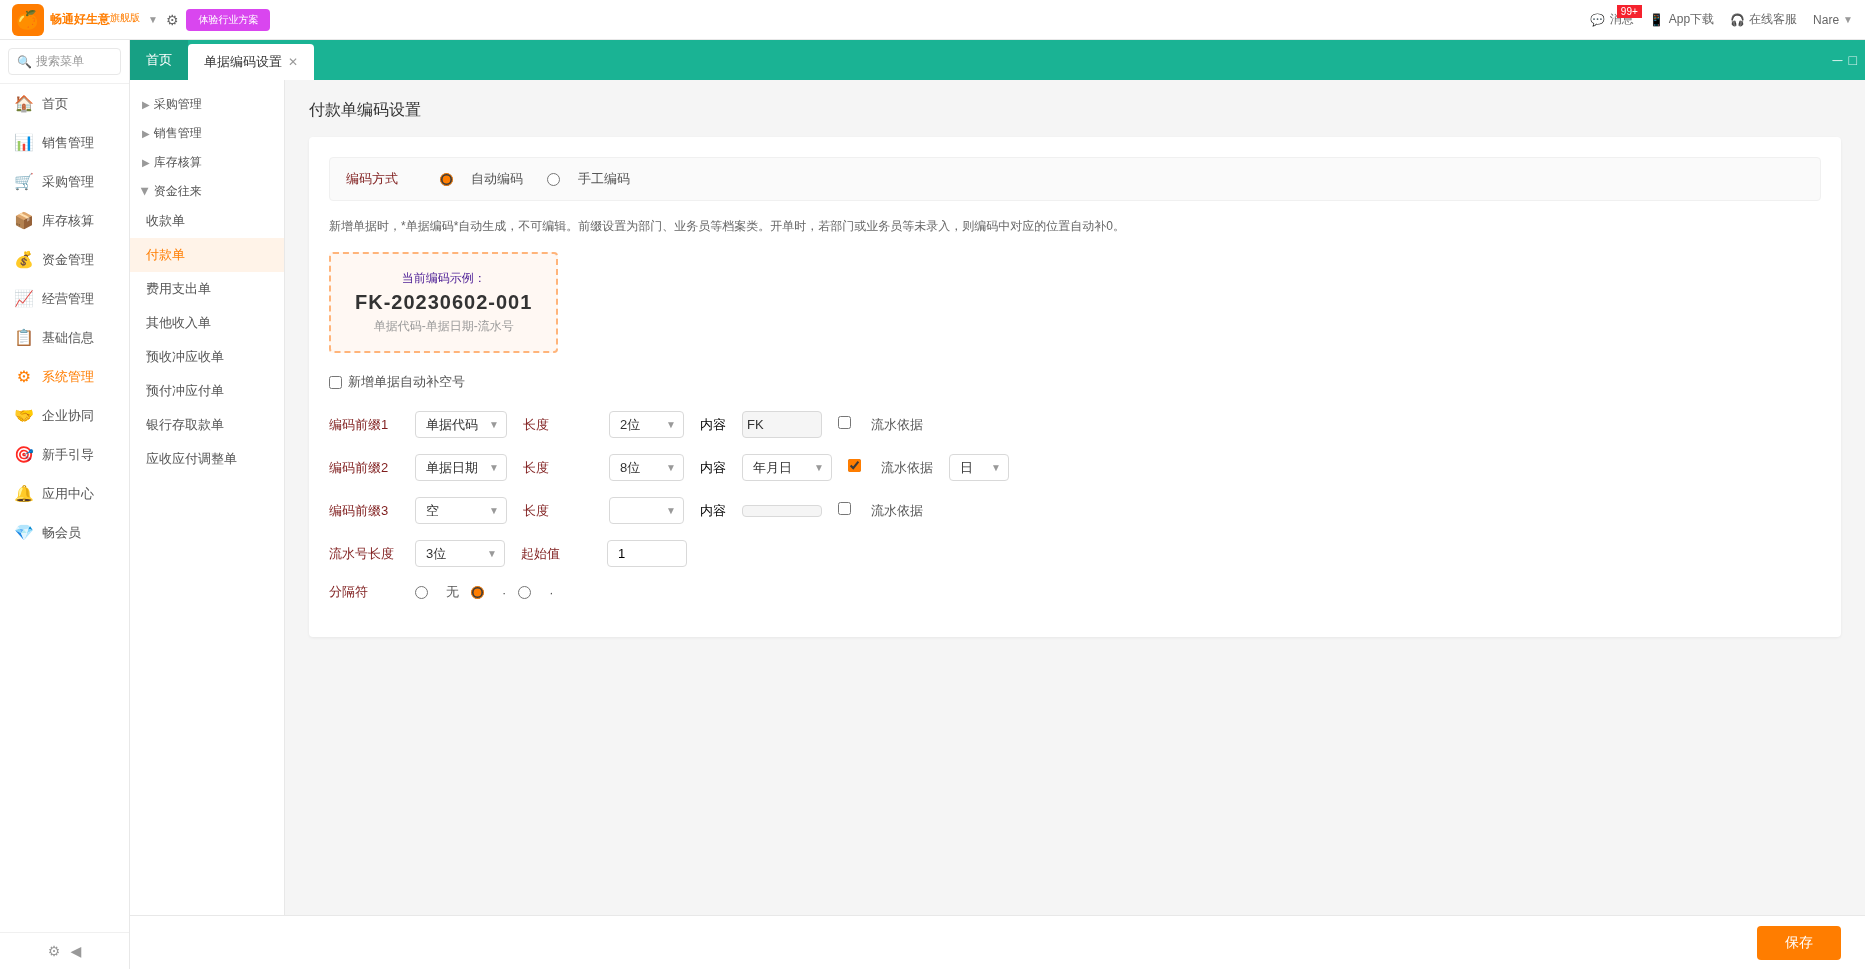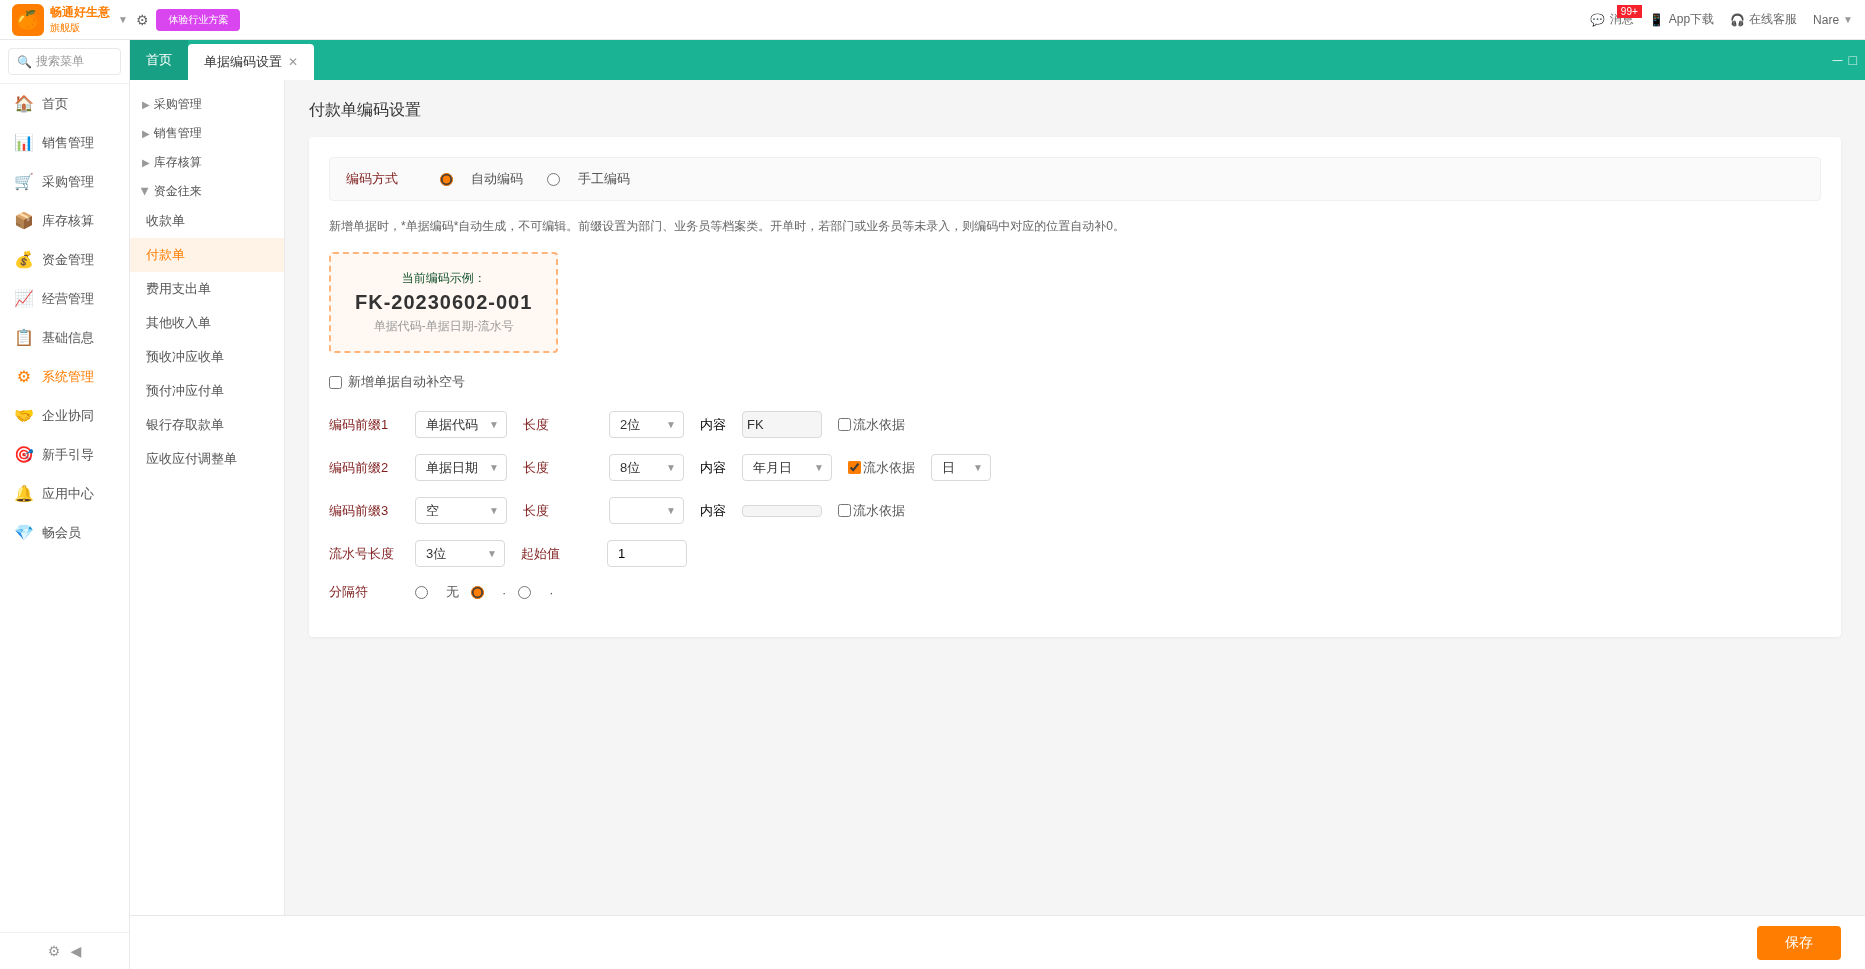--- a/index.html
+++ b/index.html
@@ -14,21 +14,21 @@
       align-items: center;
       padding: 0 12px;
       gap: 10px;
       position: fixed;
       top: 0; left: 0; right: 0;
       z-index: 100;
     }
     .top-bar-left { display: flex; align-items: center; gap: 8px; flex: 1; }
     .top-bar-brand { display: flex; align-items: center; gap: 6px; }
     .brand-icon { width: 32px; height: 32px; background: #ff7d00; border-radius: 6px; display: flex; align-items: center; justify-content: center; color: white; font-size: 18px; }
-    .brand-text { display: flex; flex-direction: column; }
+    .brand-text { display: flex; flex-direction: row; text-align: right; }
     .brand-name { font-size: 12px; color: #ff7d00; font-weight: bold; }
     .brand-sub { font-size: 10px; color: #ff7d00; }
     .top-bar-btn { background: #d946ef; color: white; border: none; border-radius: 4px; padding: 4px 12px; cursor: pointer; font-size: 10px; }
     .top-bar-right { display: flex; align-items: center; gap: 16px; }
     .top-bar-icon-item { display: flex; align-items: center; gap: 4px; font-size: 12px; color: #666; cursor: pointer; position: relative; }
     .badge { background: #f5222d; color: white; border-radius: 0; font-size: 10px; padding: 1px 4px; position: absolute; top: -6px; right: -8px; }
     .chevron-down { font-size: 10px; color: #999; }
     .gear-icon { font-size: 14px; color: #666; cursor: pointer; }
 
     
@@ -266,21 +266,21 @@
     .content-field {
       border: 1px solid #d9d9d9;
       border-radius: 4px;
       padding: 5px 4px;
       font-size: 13px;
       color: #333;
       background: #f5f5f5;
       min-width: 80px;
     }
     .content-label { font-size: 13px; color: #000000; }
-    .checkbox-label { display: flex; align-items: center; gap: 2px; font-size: 13px; color: #555; cursor: pointer; }
+    .checkbox-label { display: flex; align-items: flex-start; gap: 20px; font-size: 13px; color: #555; cursor: pointer; }
     .checkbox-label input[type="checkbox"] { accent-color: #ff7d00; }
 
     
     .separator-row {
       display: flex;
       align-items: center;
       gap: 16px;
       margin-bottom: 16px;
     }
     .separator-radio-group { display: flex; align-items: center; gap: 12px; }
@@ -505,21 +505,21 @@
           <input type="radio" name="encoding" style="">
           <span>手工编码</span>
         </label>
       </div>
 
       
       <div class="hint-text">新增单据时，*单据编码*自动生成，不可编辑。前缀设置为部门、业务员等档案类。开单时，若部门或业务员等未录入，则编码中对应的位置自动补0。</div>
 
       
       <div class="code-preview">
-        <div style="font-size:12px;color:#14532d;margin-bottom:4px;">当前编码示例：</div>
+        <div style="font-size:12px;color:#4c1d95;margin-bottom:4px;">当前编码示例：</div>
         <div class="code-preview-main">FK-20230602-001</div>
         <div class="code-preview-sub">单据代码-单据日期-流水号</div>
       </div>
 
       
       <div class="auto-fill-row">
         <input type="checkbox" style="">
         <span>新增单据自动补空号</span>
       </div>
 

